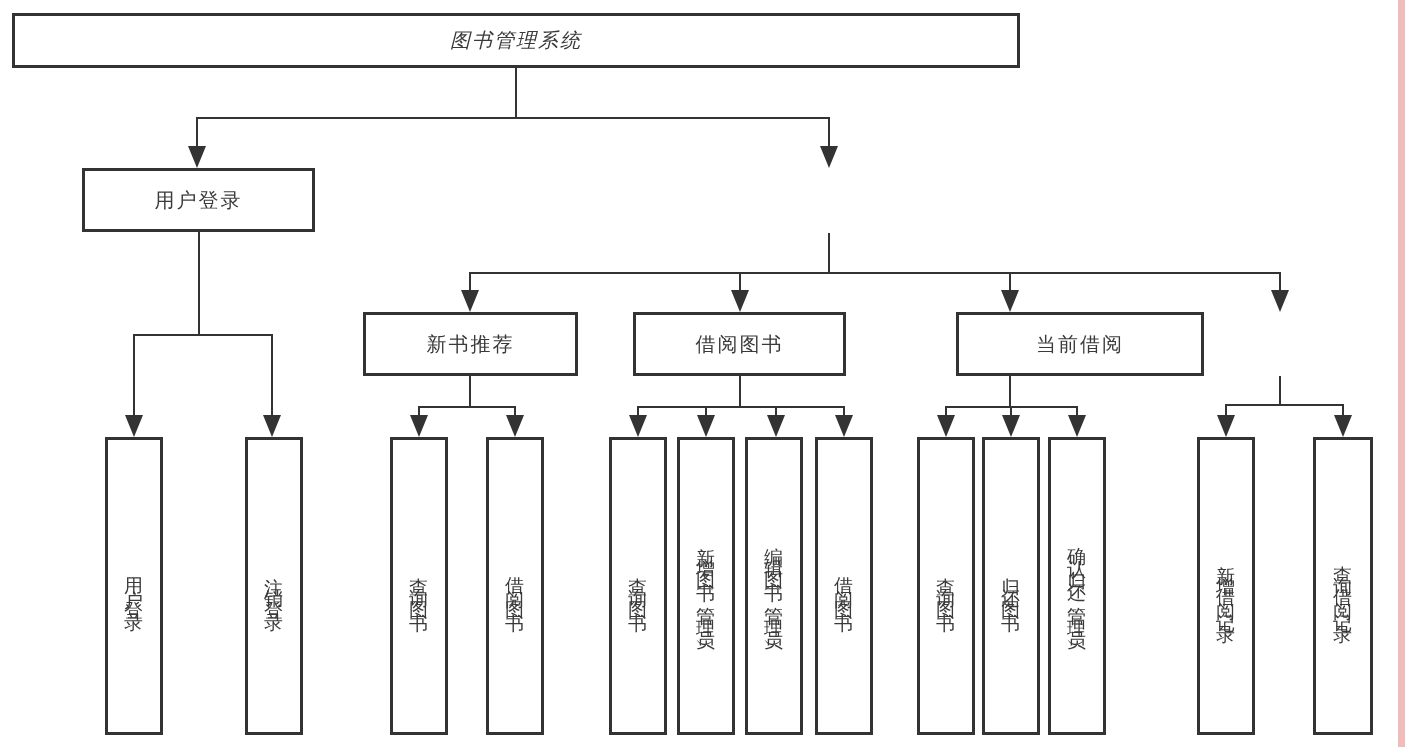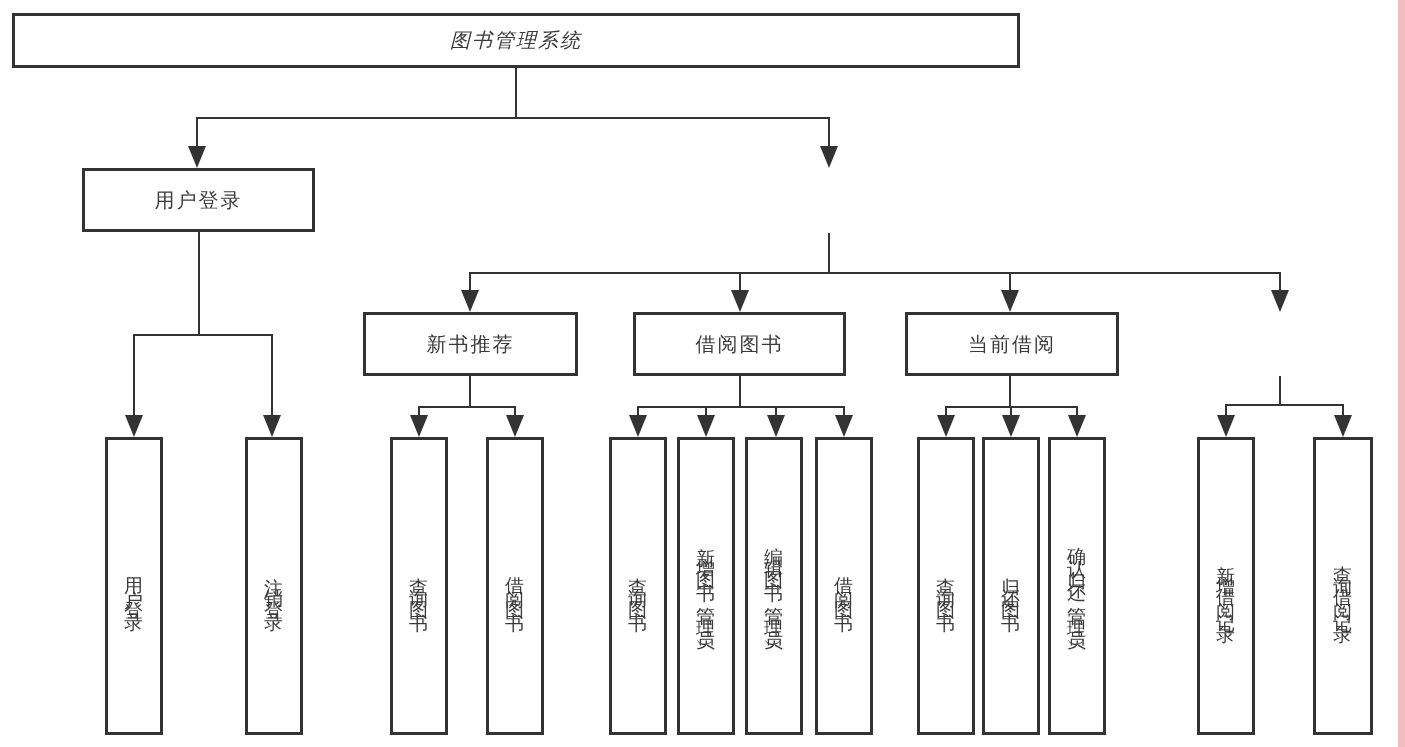--- a/index.html
+++ b/index.html
@@ -116,21 +116,21 @@
   <div class="arrow" style="left:731px; top:290px;"></div>
   <div class="arrow" style="left:1001px; top:290px;"></div>
   <div class="arrow" style="left:1271px; top:290px;"></div>
 
   <div class="node hbox" style="left:363px; top:312px; width:215px; height:64px;justify-content:center;">
     <span>新书推荐</span>
   </div>
   <div class="node hbox" style="left:633px; top:312px; width:213px; height:64px;">
     <span>借阅图书</span>
   </div>
-  <div class="node hbox" style="left:905px; top:312px; width:214px; height:64px;">
+  <div class="node hbox" style="left:956px; top:312px; width:248px; height:64px;">
     <span>当前借阅</span>
   </div>
 
   <div class="line" style="left:469px; top:376px; width:2px; height:31px;"></div>
   <div class="line" style="left:418px; top:406px; width:98px; height:2px;"></div>
   <div class="line" style="left:418px; top:407px; width:2px; height:10px;"></div>
   <div class="line" style="left:514px; top:407px; width:2px; height:10px;"></div>
   <div class="arrow" style="left:410px; top:415px;"></div>
   <div class="arrow" style="left:506px; top:415px;"></div>
 

